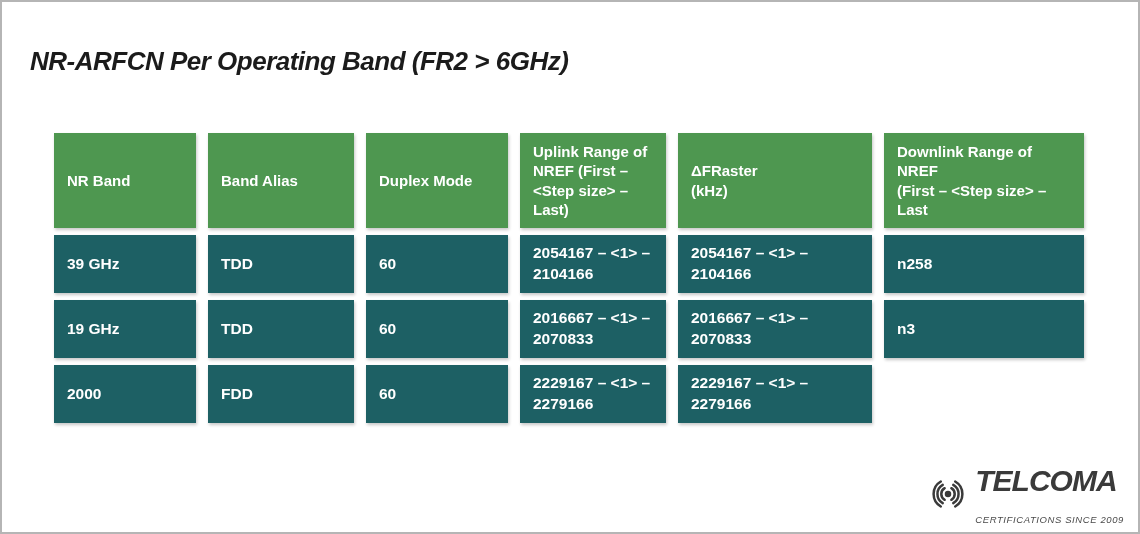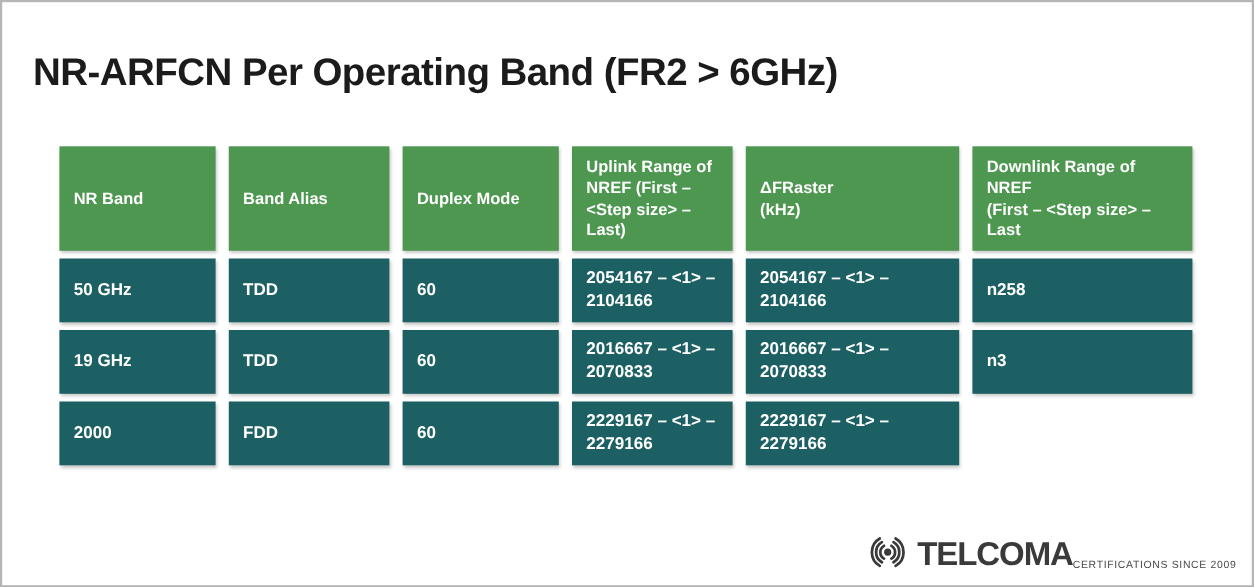--- a/index.html
+++ b/index.html
@@ -11,25 +11,26 @@
     overflow: hidden;
   }
   .frame {
     position: absolute; inset: 0;
     border: 2px solid #b5b5b5;
     pointer-events: none;
   }
   .title {
     position: absolute;
     left: 30px; top: 46px;
-    font-size: 35px;
+    font-size: 26px;
     font-weight: 700;
     letter-spacing: -0.5px;
     color: #1b1b1b;
     white-space: nowrap;
+    font-style: italic;
   }
   .band-table {
     position: absolute;
     left: 54px; top: 133px;
     display: grid;
     grid-template-columns: 142px 146px 142px 146px 194px 200px;
     grid-template-rows: 95px 58px 58px 58px;
     column-gap: 12px;
     row-gap: 7px;
   }
@@ -53,21 +54,21 @@
     font-weight: 700;
     line-height: 1.35;
   }
   .logo {
     position: absolute;
     right: 16px; bottom: 9px;
     display: flex;
     align-items: center;
     gap: 4px;
   }
-  .logo-text { display: flex; flex-direction: row; }
+  .logo-text { display: flex; flex-direction: column; font-style: italic; }
   .logo-name {
     font-size: 30px;
     font-weight: 700;
     letter-spacing: -1px;
     color: #3a3a3a;
     line-height: 1;
   }
   .logo-tagline {
     font-size: 9.5px;
     font-weight: 400;
@@ -101,21 +102,21 @@
   <div class="cell head">
       <span>ΔFRaster
 (kHz)</span>
     </div>
   <div class="cell head">
       <span>Downlink Range of NREF
 (First – &lt;Step size&gt; – Last</span>
     </div>
 
   <div class="cell data">
-      <span>50 GHz</span>
+      <span>39 GHz</span>
     </div>
   <div class="cell data">
       <span>TDD</span>
     </div>
   <div class="cell data">
       <span>60</span>
     </div>
   <div class="cell data">
       <span>2054167 – &lt;1&gt; – 2104166</span>
     </div>

